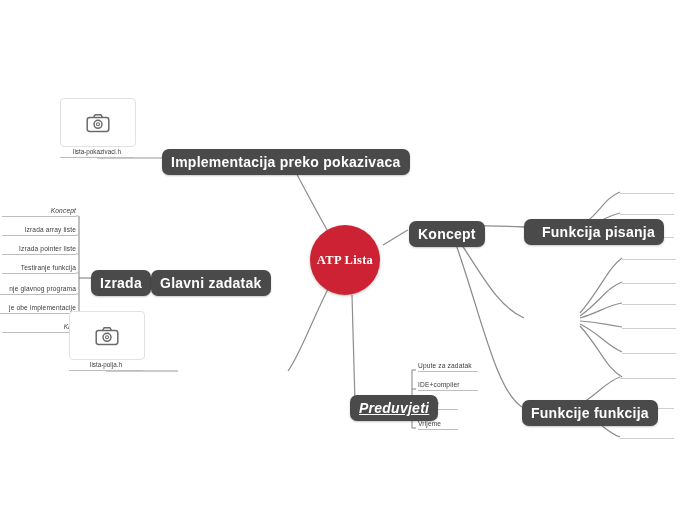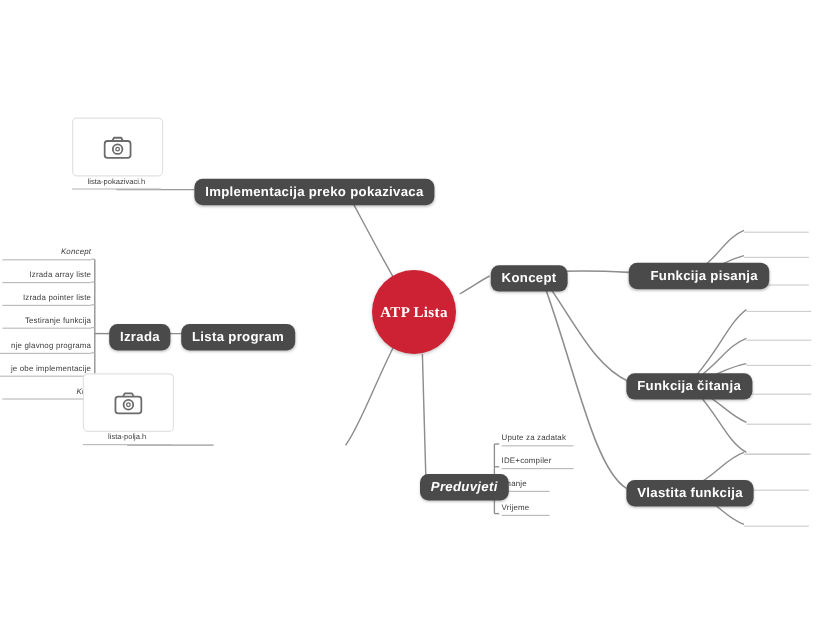--- a/index.html
+++ b/index.html
@@ -25,30 +25,30 @@
     text-align:center;
     box-shadow:0 1px 3px rgba(0,0,0,.25);
     z-index:5;
   }
 
   
   .node{
     position:absolute;
     background:#4a4a4a;
     color:#ffffff;
-    font-size:11px;
+    font-size:14px;
     font-weight:bold;
     letter-spacing:.25px;
     border-radius:7px;
     padding:5px 9px;
     white-space:nowrap;
     box-shadow:0 1px 2px rgba(0,0,0,.22);
     z-index:4;
   }
-  .node.italic{font-style:italic;}
+  .node.italic{font-style:italic;text-decoration:underline;}
 
   
   .leaf{
     position:absolute;
     font-size:6.6px;
     color:#3b3b3b;
     white-space:nowrap;
     border-bottom:1px solid #bdbdbd;
     padding-bottom:2px;
     z-index:3;
@@ -170,41 +170,38 @@
   <div class="node" style="left:162px;top:149px;">
     <span>Implementacija preko pokazivaca</span>
   </div>
 
 
   <div class="node" style="left:91px;top:270px;">
     <span>Izrada</span>
   </div>
 
   <div class="node" style="left:151px;top:270px;">
-    <span>Lista program</span>
+    <span>Glavni zadatak</span>
   </div>
 
   <div class="node" style="left:409px;top:221px;">
     <span>Koncept</span>
   </div>
 
   <div class="node italic" style="left:350px;top:395px;">
     <span>Preduvjeti</span>
   </div>
 
   <div class="node" style="left:524px;top:219px;padding-left:18px;">
     <span>Funkcija pisanja</span>
   </div>
 
-  <div class="node" style="left:522px;top:311px;">
-    <span>Funkcija čitanja</span>
-  </div>
 
   <div class="node" style="left:522px;top:400px;">
-    <span>Vlastita funkcija</span>
+    <span>Funkcije funkcija</span>
   </div>
 
   <div class="leaf right-align italic" style="left:2px;top:207px;width:74px;">
     <span>Koncept</span>
   </div>
   <div class="leaf right-align" style="left:2px;top:226px;width:74px;">
     <span>Izrada array liste</span>
   </div>
   <div class="leaf right-align" style="left:2px;top:245px;width:74px;">
     <span>Izrada pointer liste</span>

